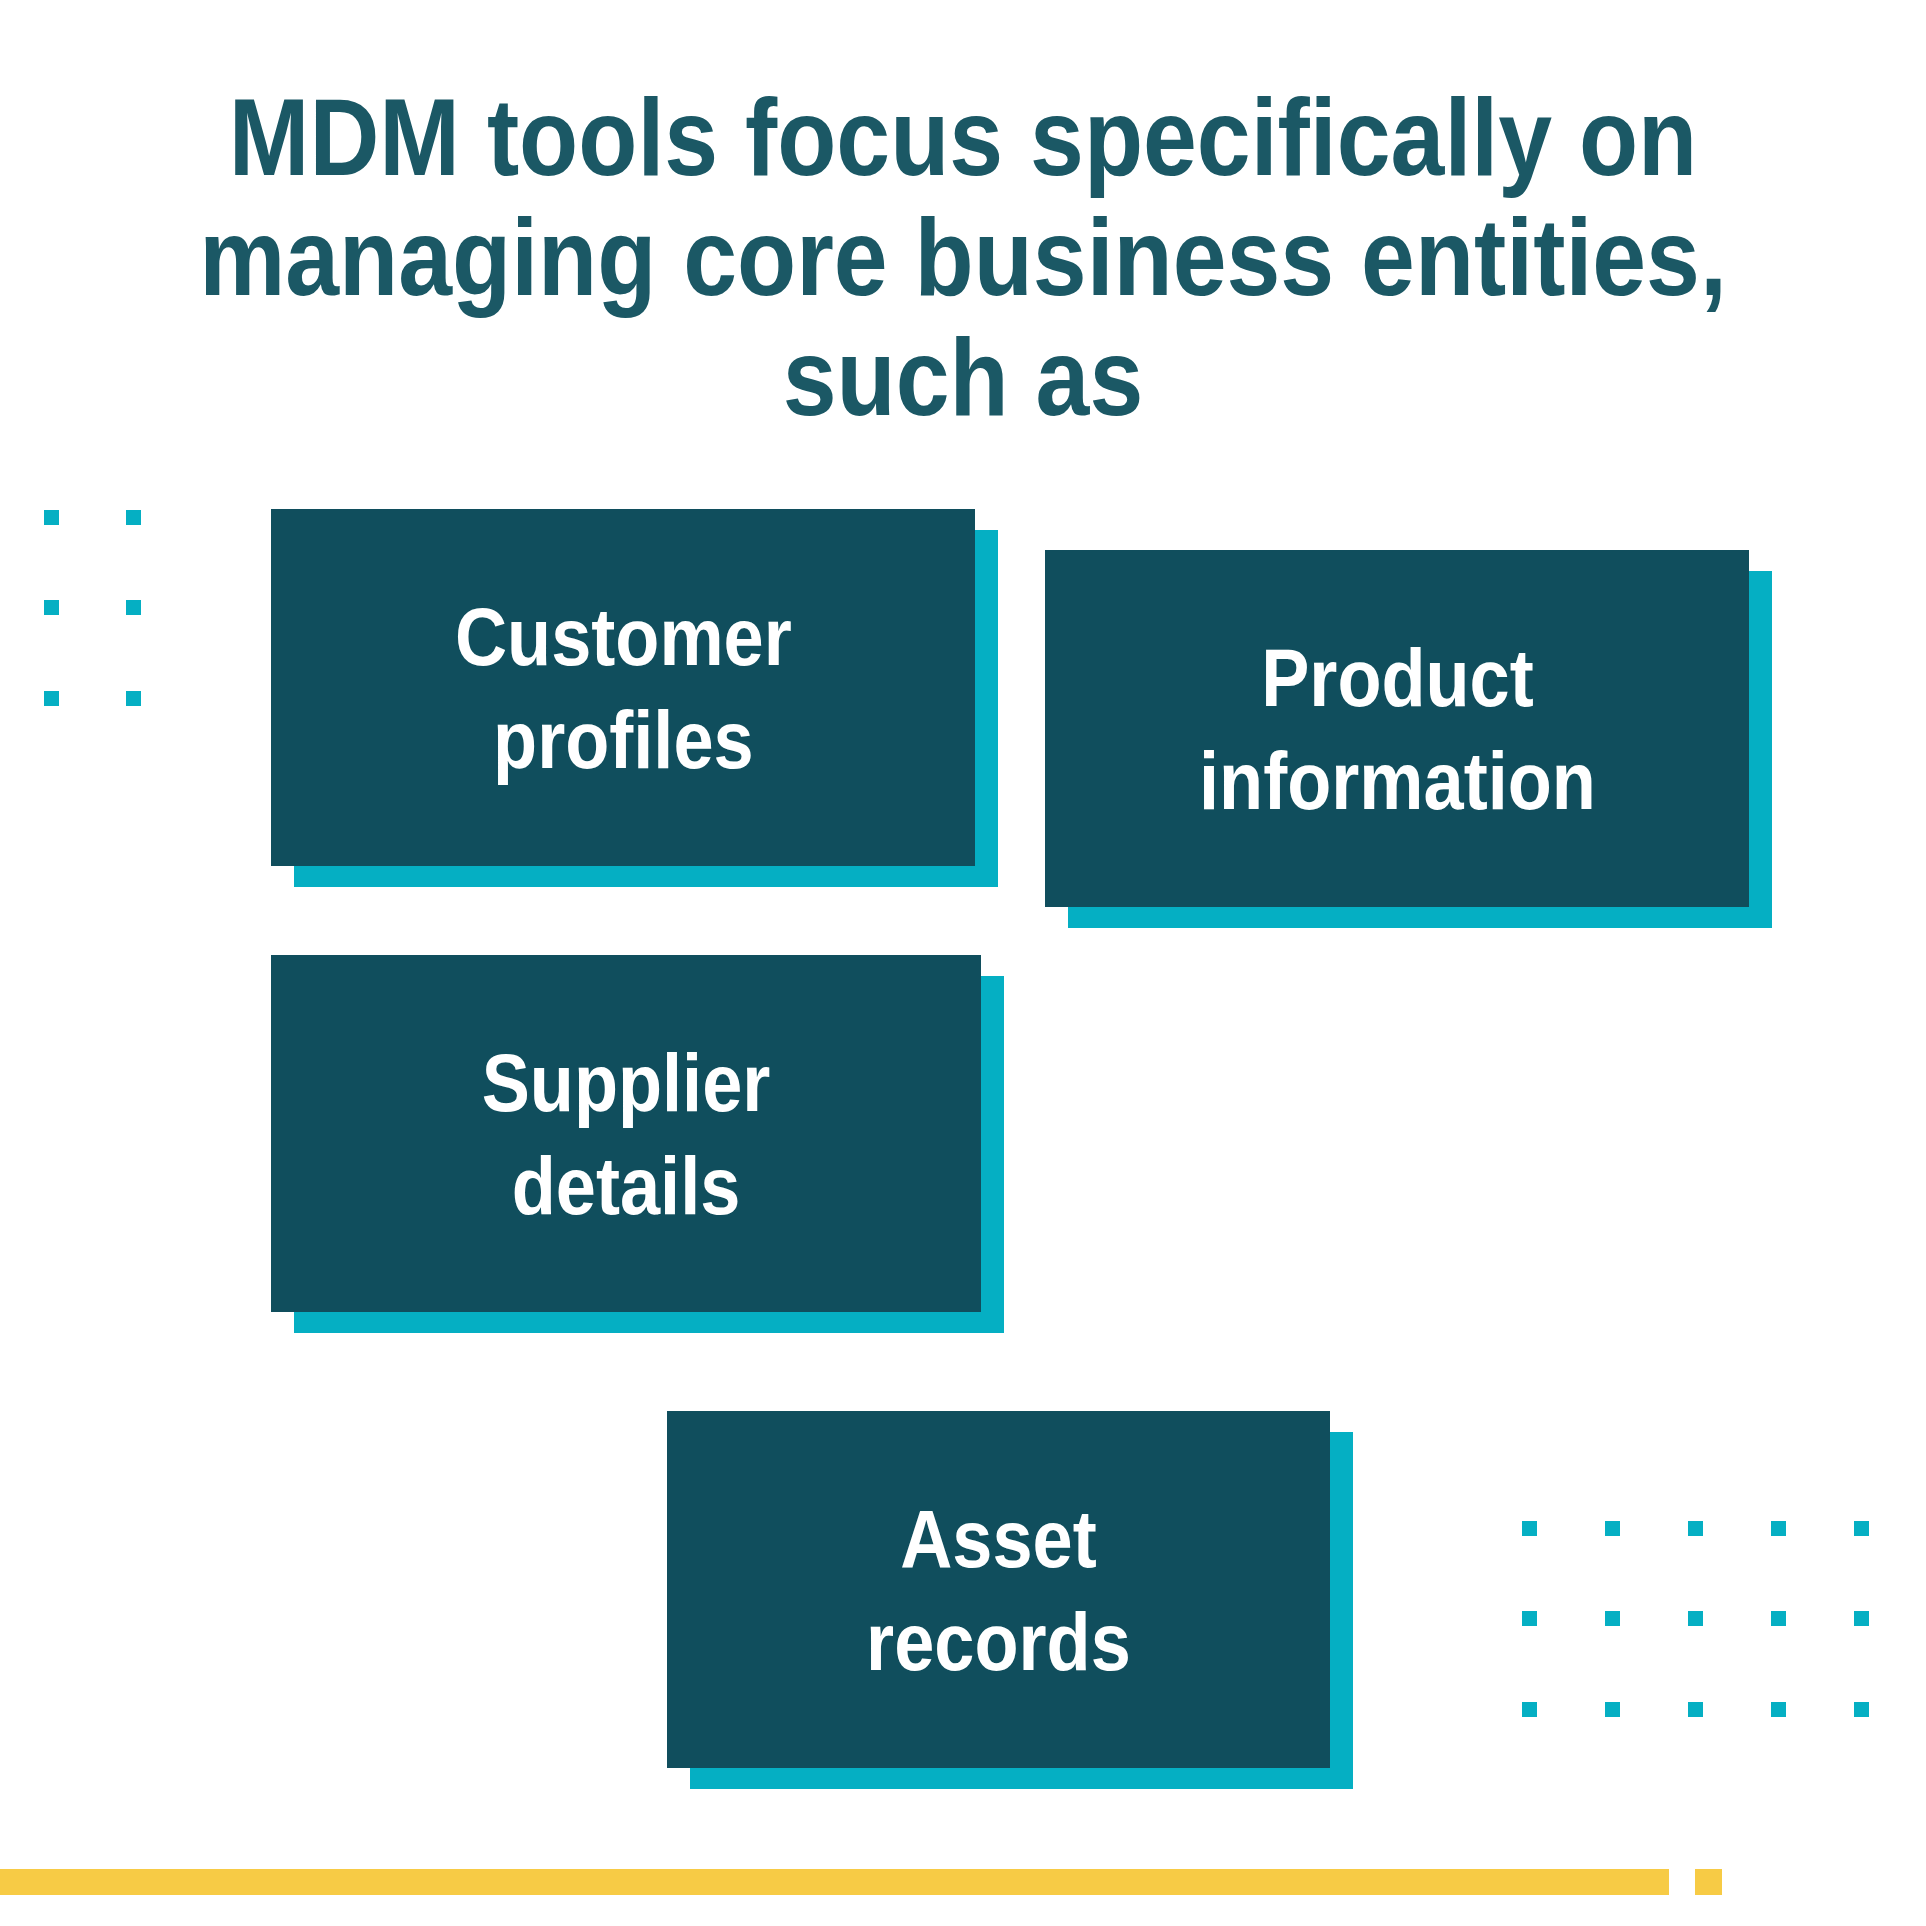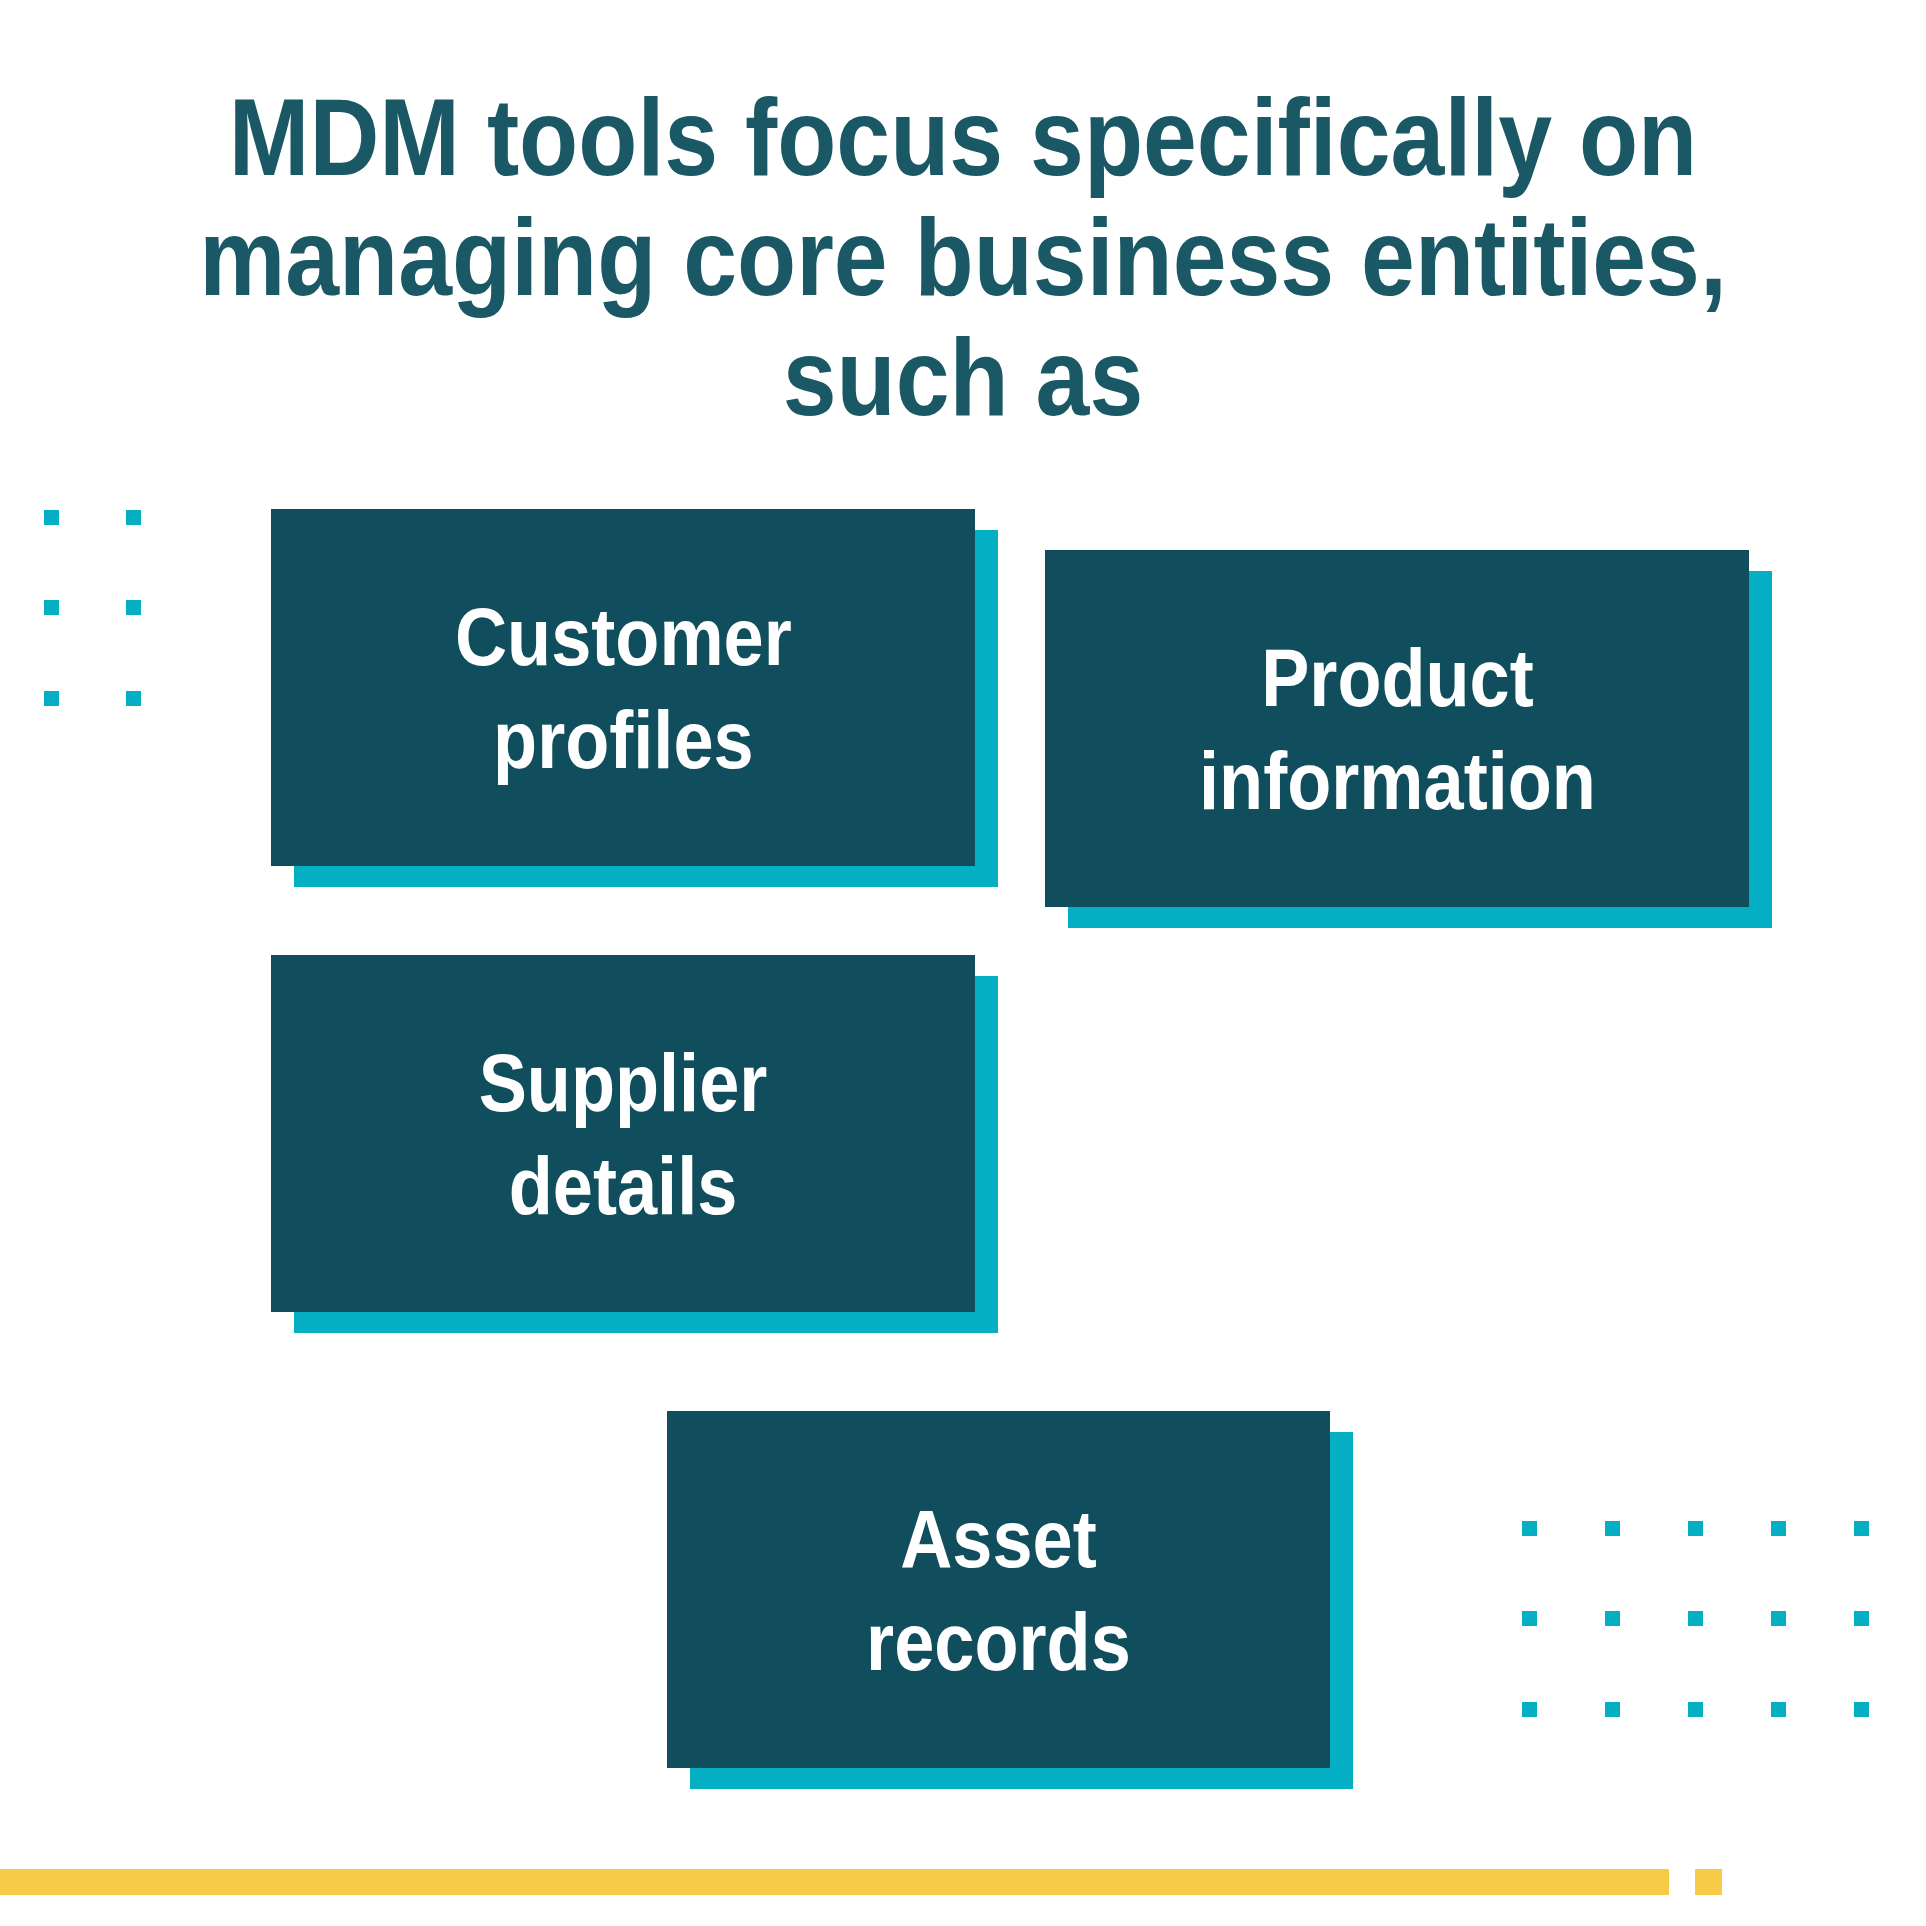--- a/index.html
+++ b/index.html
@@ -50,21 +50,21 @@
     font-size:82px;
     line-height:103px;
     font-weight:700;
     text-align:center;
     white-space:pre-line;
     transform:scaleX(0.88);
     transform-origin:50% 50%;
   }
   .card-customer{left:271px;top:509px;}
   .card-product{left:1045px;top:509px;margin-top:41px;}
-  .card-supplier{left:271px;top:955px;}
+  .card-supplier{left:271px;top:955px;padding-left:6px;}
   .card-location{left:1045px;top:955px;}
   .card-asset{left:667px;top:1411px;width:663px;border-radius:8px;}
   
   .dots-layer{position:absolute;left:0;top:0;width:100%;height:100%;pointer-events:none;}
   .dot{position:absolute;background:var(--cyan);}
   
   .bottom-bar{
     position:absolute;left:0;top:1869px;
     width:1669px;height:26px;
     background:var(--yellow);

